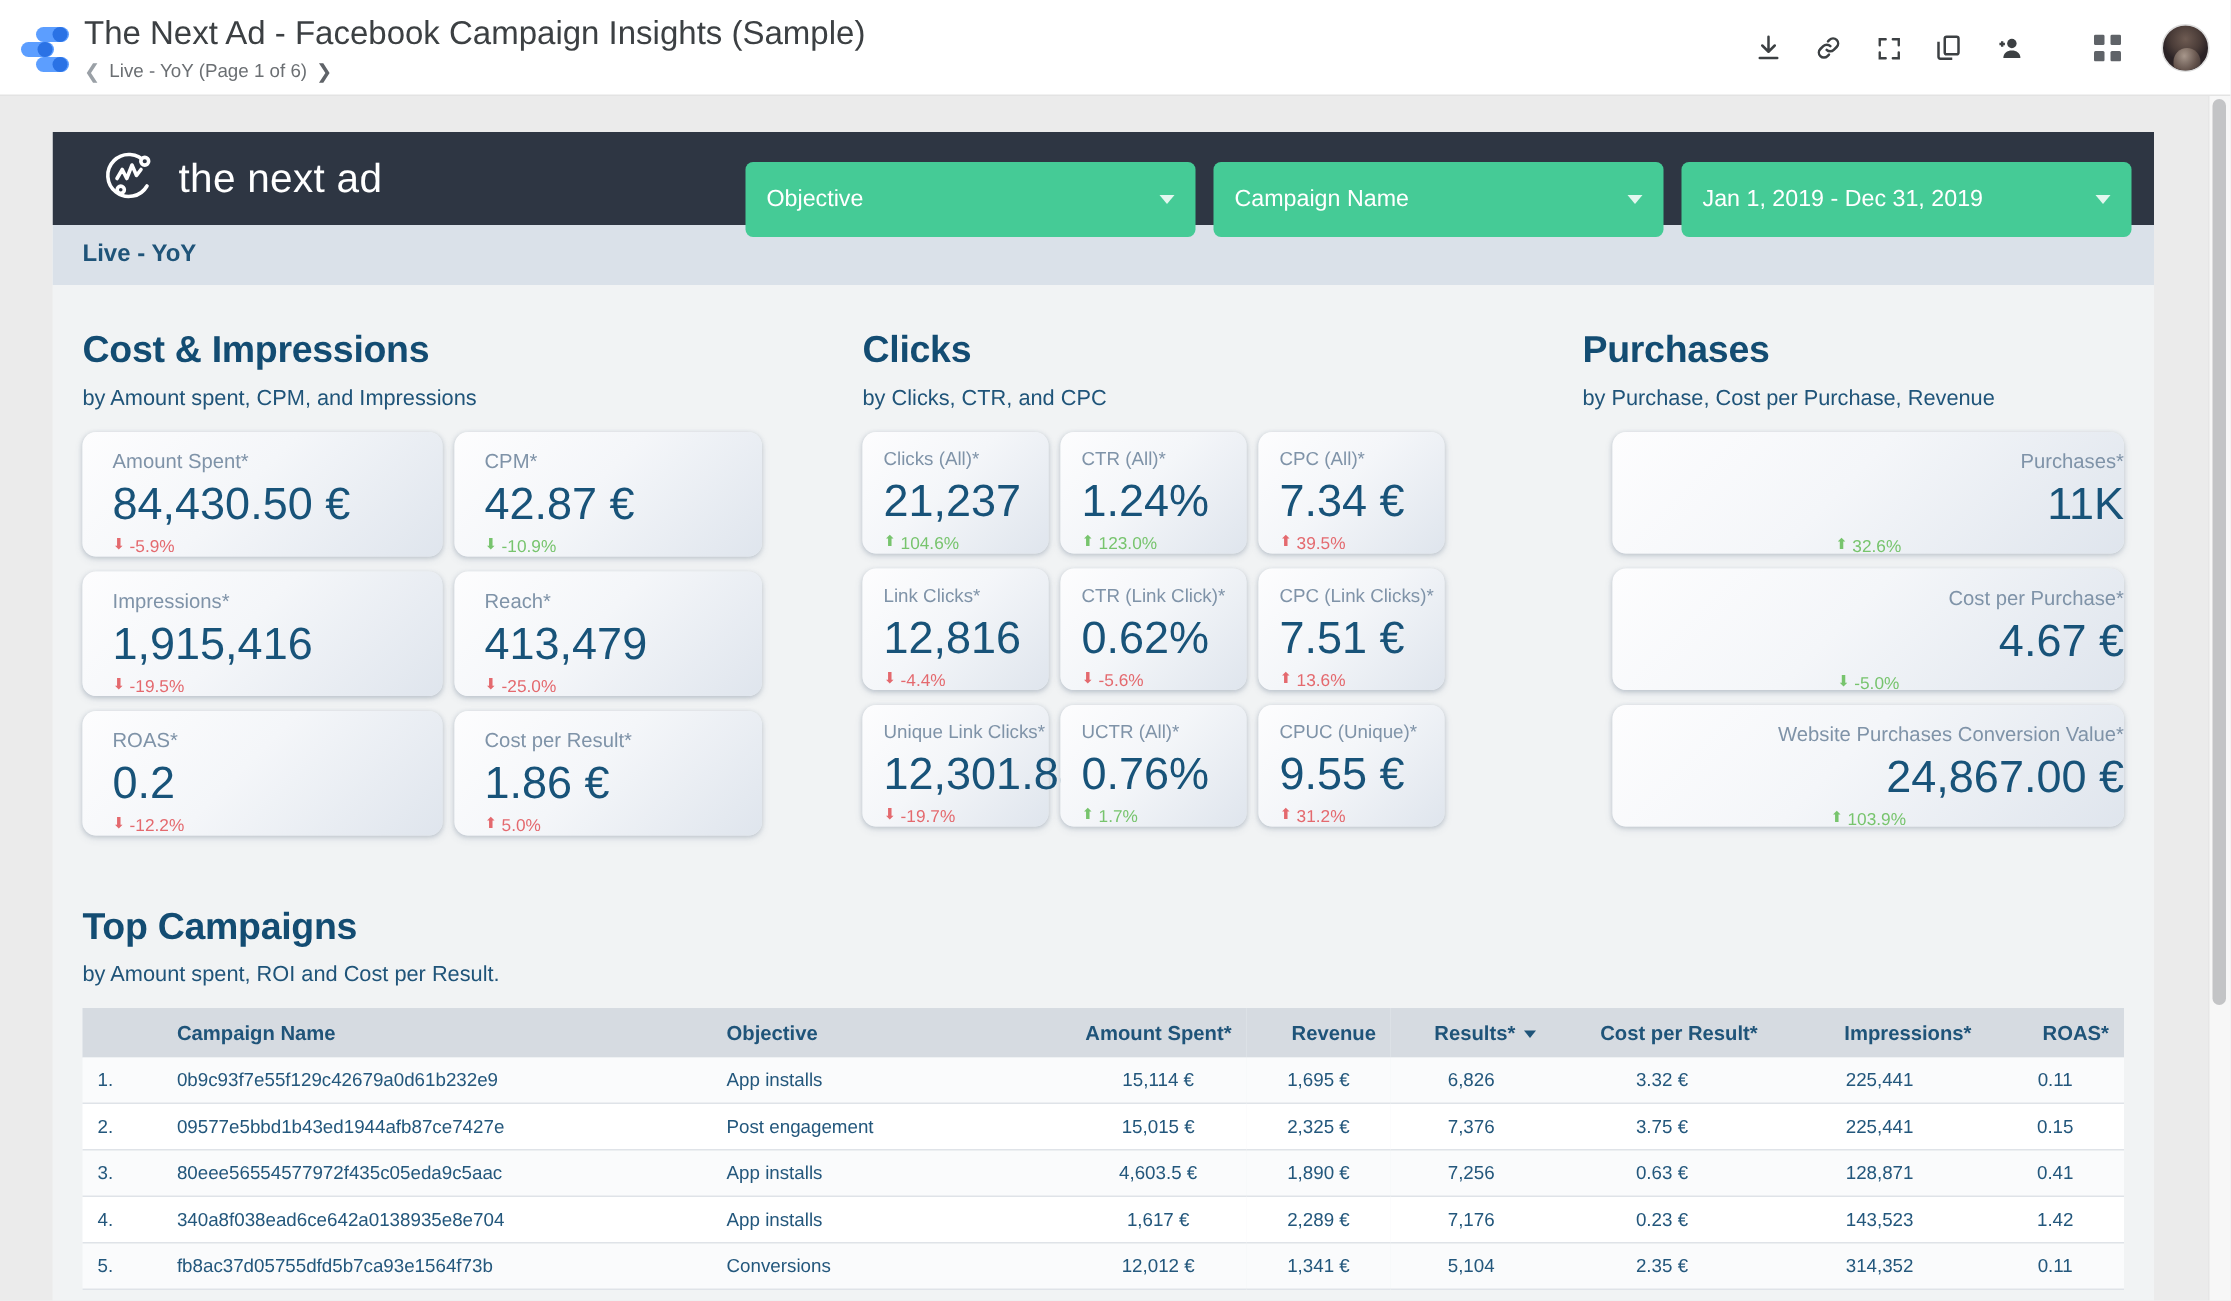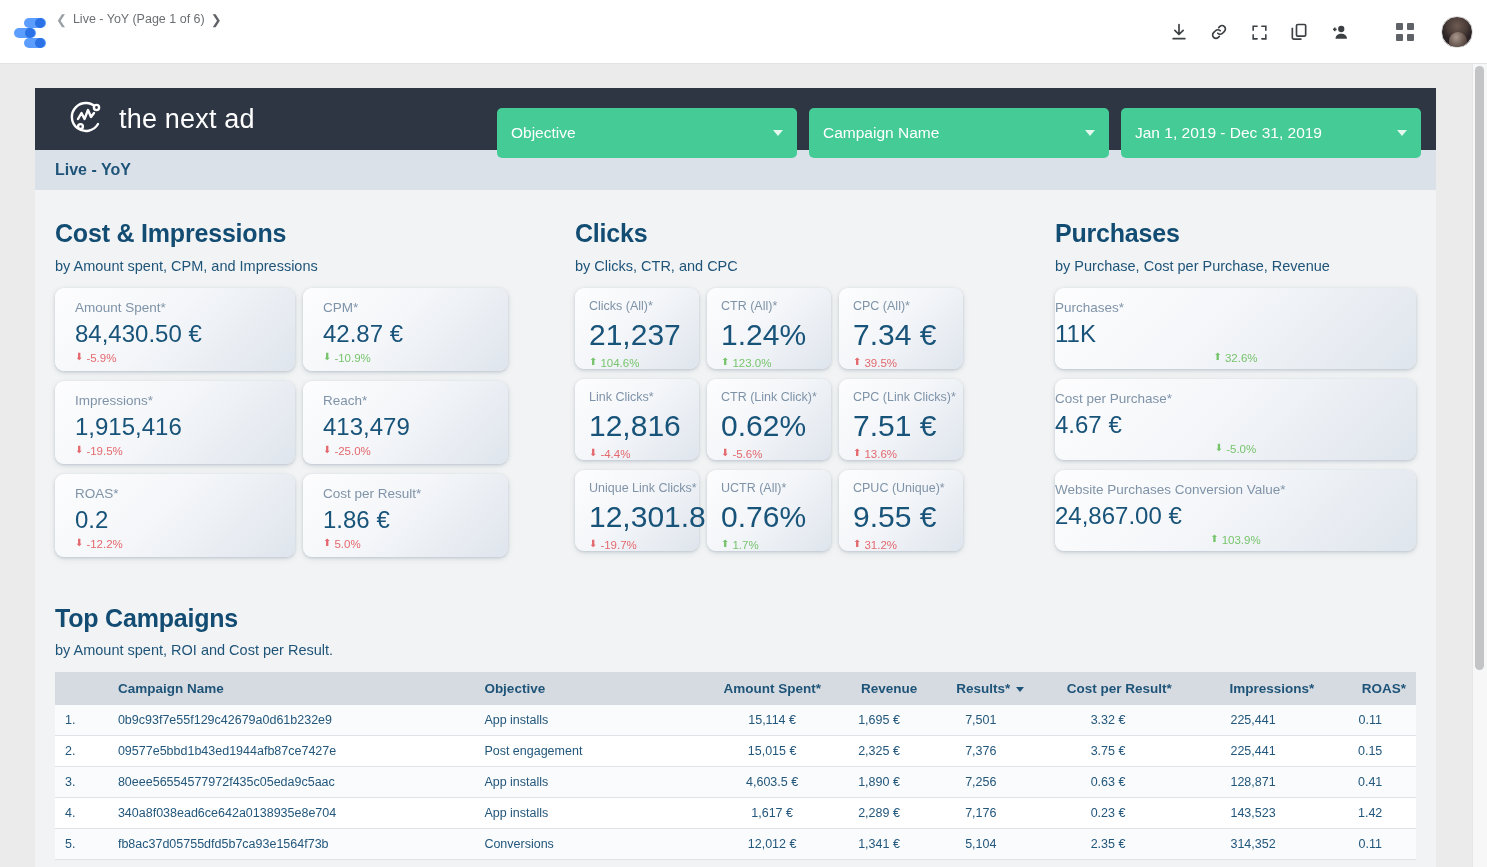--- a/index.html
+++ b/index.html
@@ -105,21 +105,21 @@
   .card {
     background: linear-gradient(135deg, #fdfdfe 0%, #f4f6f9 45%, #dfe5ed 100%);
     border-radius: 9px;
     box-shadow: 0 1px 3px rgba(60,80,110,.22), 0 2px 6px rgba(60,80,110,.10);
     position: relative;
   }
   .card .kpi-label {
     font-size: 13.5px; color: #7f93a8; line-height: 1;
   }
   .card .kpi-value {
-    font-size: 24px; color: #185379; line-height: 1.05; margin-top: 7px;
+    font-size: 30px; color: #185379; line-height: 1.05; margin-top: 7px;
     font-weight: 400; white-space: nowrap;
   }
   .card .kpi-delta {
     font-size: 11.5px; margin-top: 6px; display: flex; align-items: center; gap: 3px;
     white-space: nowrap;
   }
   .kpi-delta.down { color: #e4696e; }
   .kpi-delta.up   { color: #e4696e; }
   .kpi-delta.good { color: #77c46d; }
   .arw { font-size: 10px; line-height: 1; position: relative; top: -1px; }
@@ -130,21 +130,21 @@
 
   
   .grid-clicks { display: grid; grid-template-columns: 124px 124px 124px; gap: 10px 8px; }
   .grid-clicks .card { height: 81px; padding: 12px 0 0 14px; overflow: visible; }
   .grid-clicks .kpi-value { font-size: 30px; }
   .grid-clicks .kpi-label { font-size: 12.5px; }
 
   
   .grid-purch { display: flex; flex-direction: column; gap: 10px; }
   .grid-purch .card {
-    height: 81px; padding-top: 13px; text-align: left;
+    height: 81px; padding-top: 13px; text-align: right; margin-left: 20px;
   }
   .grid-purch .kpi-delta { justify-content: center; }
 
   
   .table-wrap { margin-top: 48px; }
   .tbl { width: 1361px; border-collapse: collapse; table-layout: fixed; }
   .tbl th {
     background: #d6dbe1; color: #1f5479; font-size: 13.5px; font-weight: bold;
     padding: 9px 10px; text-align: right; white-space: nowrap;
   }
@@ -192,20 +192,21 @@
       <rect x="12" y="2" width="22" height="10" rx="5" fill="#5c9eff"></rect>
       <circle cx="28" cy="7" r="5" fill="#2a72e5"></circle>
       <rect x="2" y="12" width="22" height="10" rx="5" fill="#5c9eff"></rect>
       <circle cx="18" cy="17" r="5" fill="#2a72e5"></circle>
       <rect x="12" y="22" width="22" height="10" rx="5" fill="#5c9eff"></rect>
       <circle cx="28" cy="27" r="5" fill="#2a72e5"></circle>
     </svg>
   </div>
 
   <div class="title-block">
+    <div class="doc-title">The Next Ad - Facebook Campaign Insights (Sample)</div>
     <div class="breadcrumb">
       <span class="chev left">❮</span>
       <span>Live - YoY (Page 1 of 6)</span>
       <span class="chev">❯</span>
     </div>
   </div>
 
   <div class="tools">
     <div class="tool">
       <svg width="20" height="20" viewBox="0 0 24 24" fill="none" stroke="#3c4043" stroke-width="2" stroke-linecap="round" stroke-linejoin="round">
@@ -482,21 +483,21 @@
               <th>ROAS*</th>
             </tr>
           </thead>
         <tbody id="tbody">
             <tr>
               <td class="l">1.</td>
               <td class="l">0b9c93f7e55f129c42679a0d61b232e9</td>
               <td class="l">App installs</td>
               <td>15,114 €</td>
               <td>1,695 €</td>
-              <td>7,501</td>
+              <td>6,826</td>
               <td>3.32 €</td>
               <td>225,441</td>
               <td>0.11</td>
             </tr>
             <tr>
               <td class="l">2.</td>
               <td class="l">09577e5bbd1b43ed1944afb87ce7427e</td>
               <td class="l">Post engagement</td>
               <td>15,015 €</td>
               <td>2,325 €</td>

